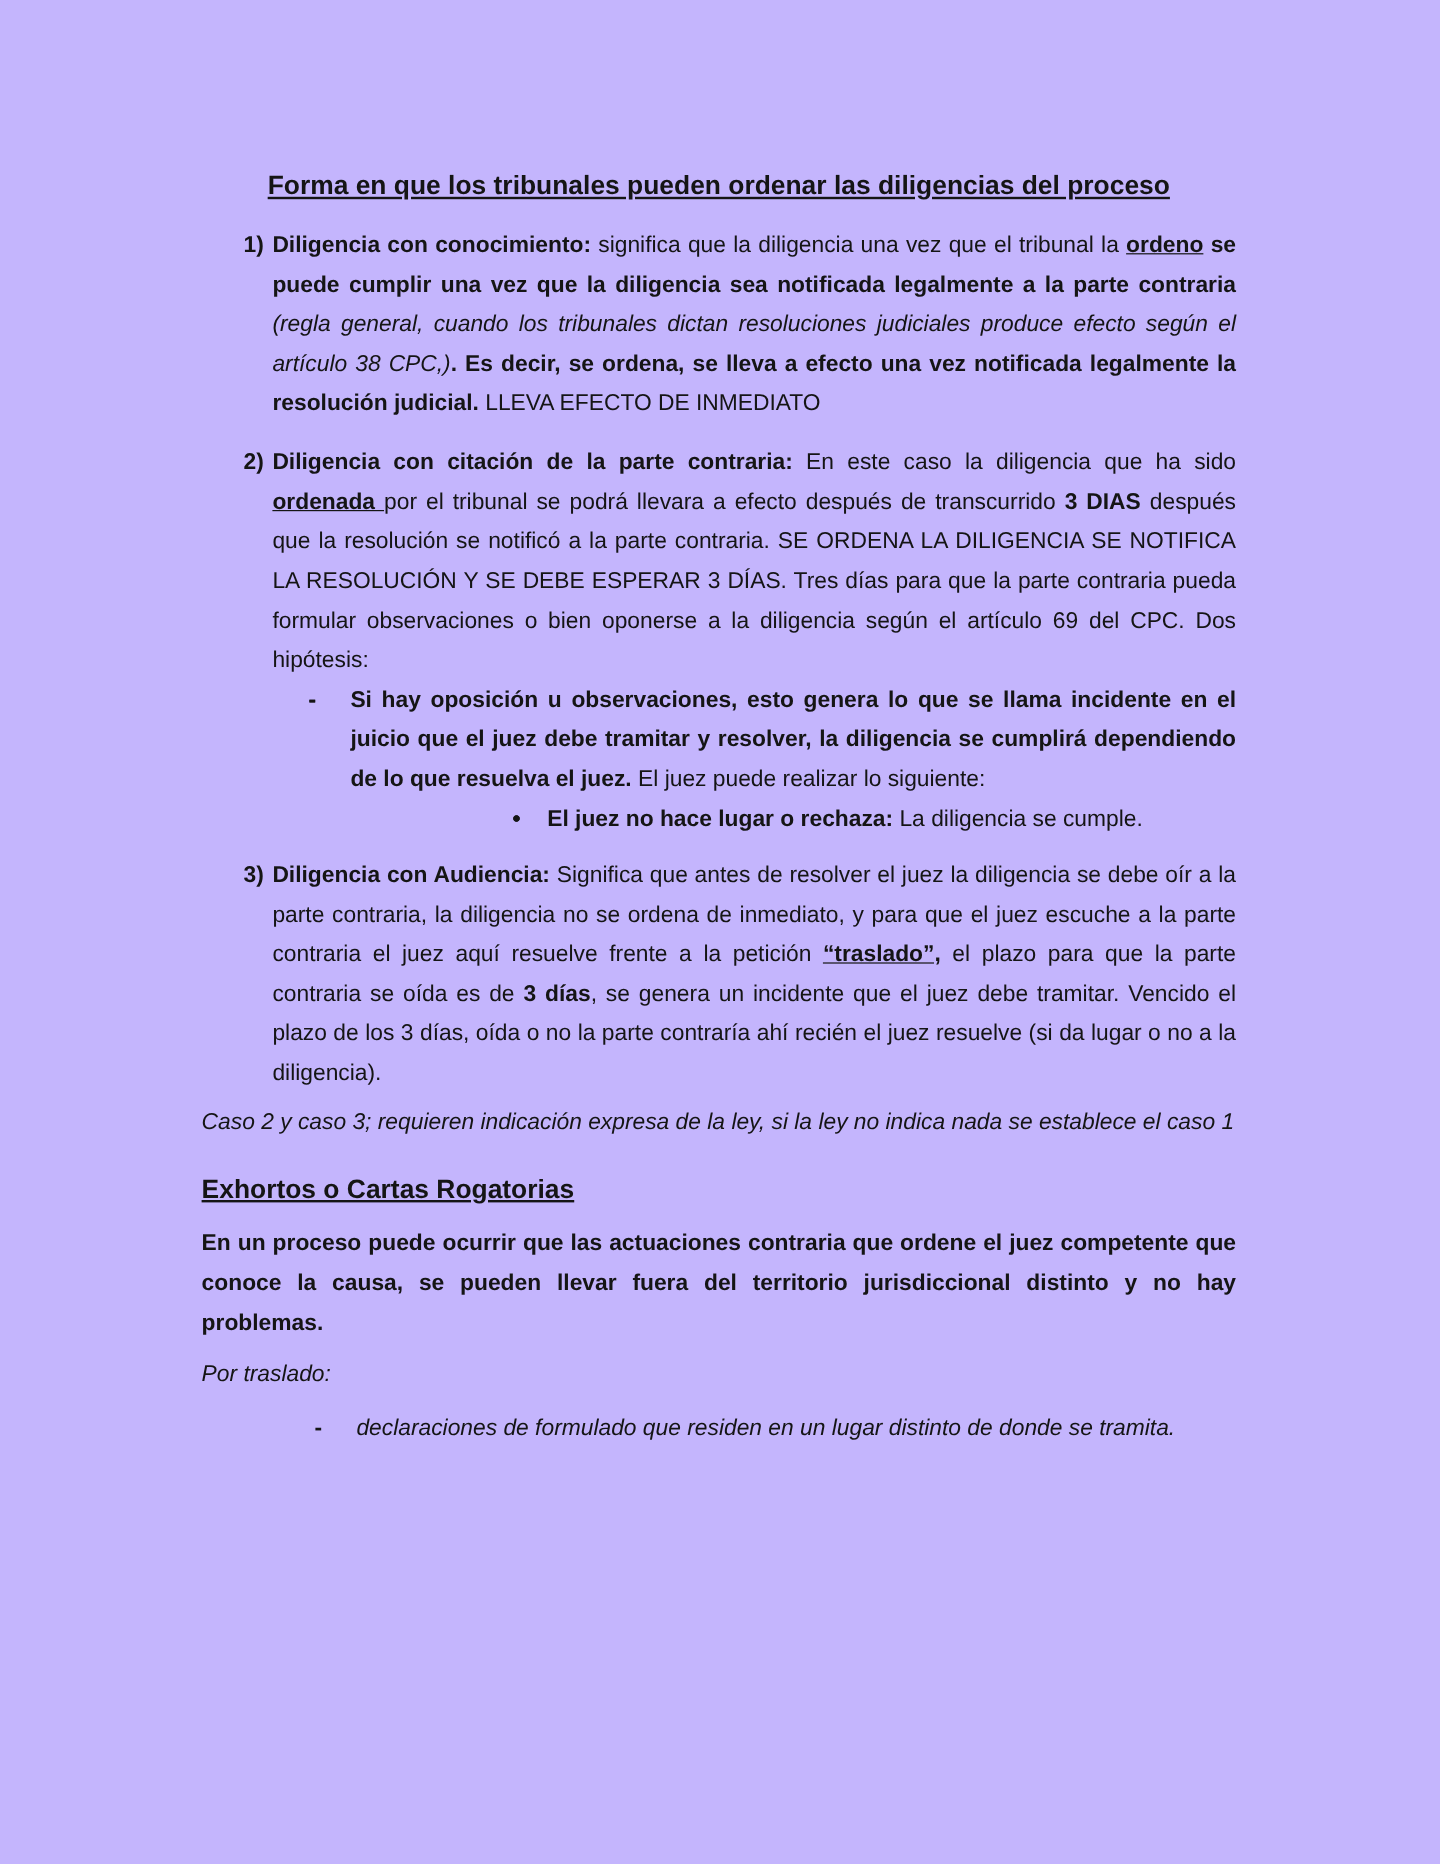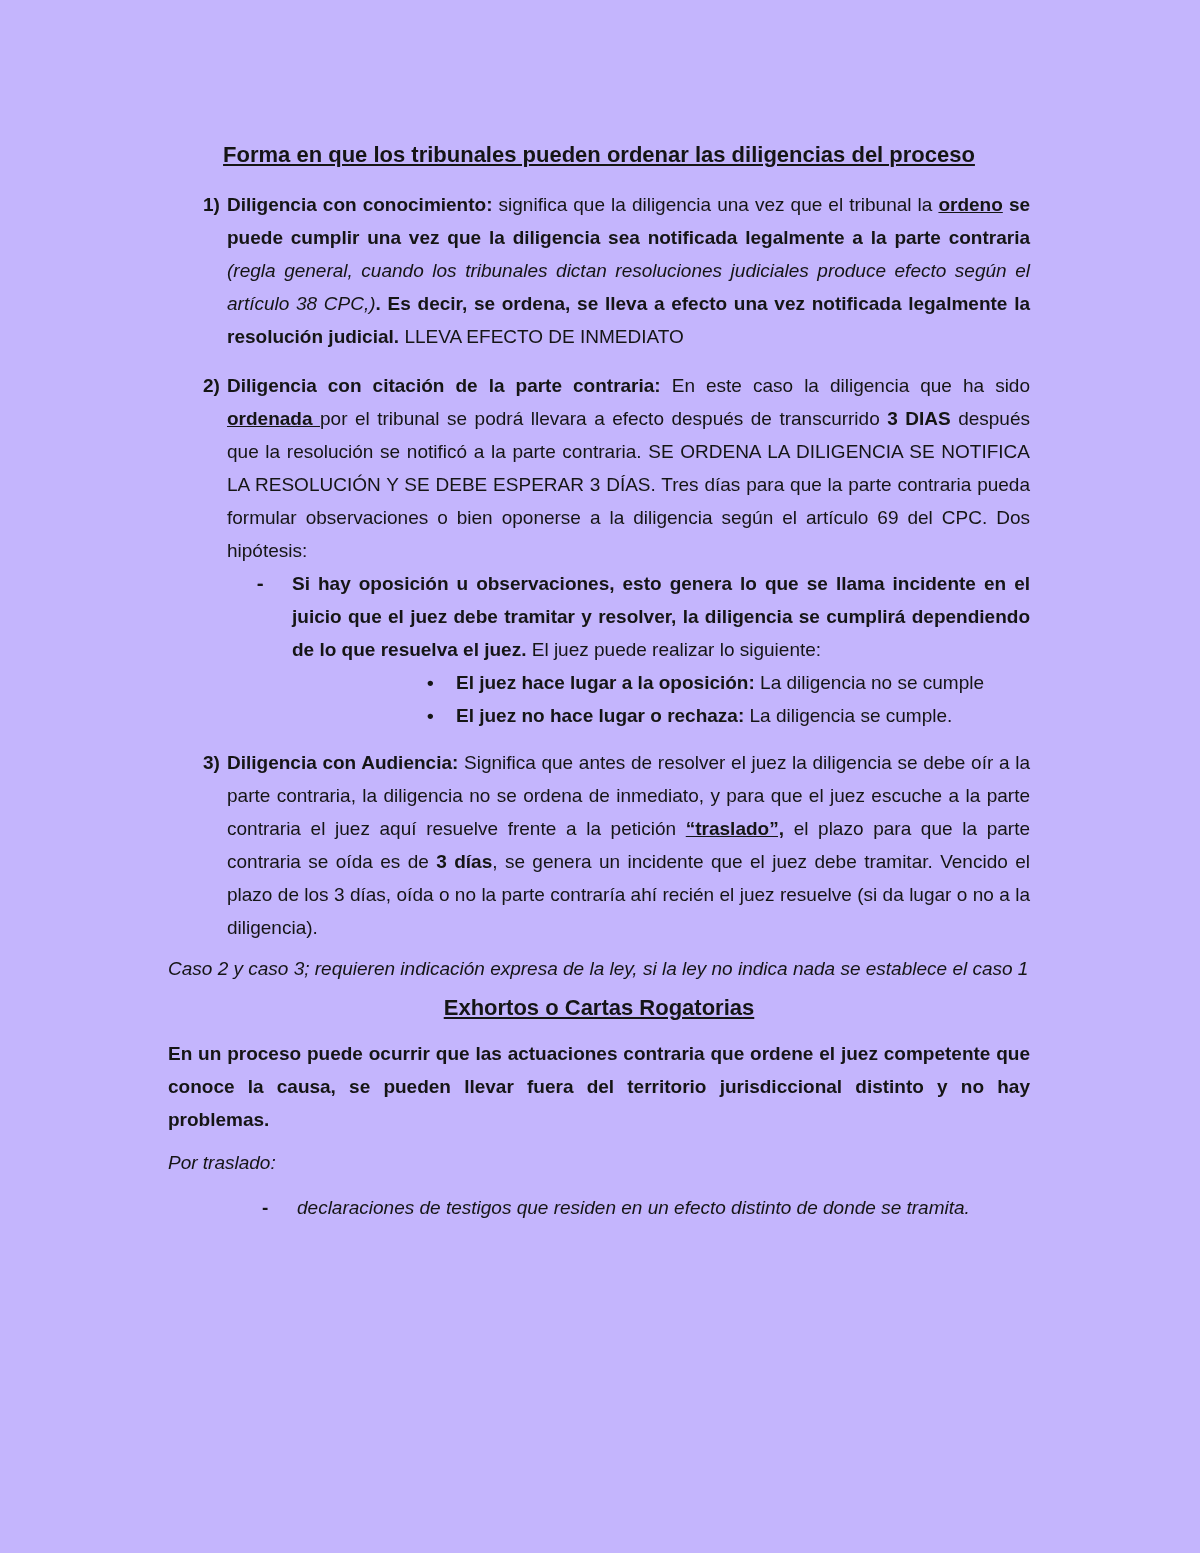--- a/index.html
+++ b/index.html
@@ -63,27 +63,27 @@
   }
   .dot-item > .marker {
     position: absolute;
     left: 259px;
     top: 0;
     font-weight: 700;
   }
   .note {
     font-style: italic;
     text-align: justify;
-    margin: 0 0 8px 0;
+    margin: 0 0 24px 0;
   }
   .h2 {
     font-size: 22px;
     font-weight: 700;
     line-height: 30px;
-    text-align: center;
+    text-align: left;
     text-decoration: underline;
     margin: 0 0 14px 0;
   }
   .para-bold {
     font-weight: 700;
     text-align: justify;
     margin: 0 0 10px 0;
   }
   .example-label {
     font-style: italic;
@@ -128,21 +128,20 @@
   <div class="bullets">
     <div class="dash-item">
       <span class="marker">-</span>
     </div>
     <div class="dash-item">
       <span class="marker">-</span>
       <div class="itext"><span class="s-b">Si hay oposición u observaciones, esto genera lo que se llama incidente en el juicio que el juez debe tramitar y resolver, la diligencia se cumplirá dependiendo de lo que resuelva el juez. </span><span> El juez puede realizar lo siguiente:</span></div>
     </div>
     <div class="dot-item">
       <span class="marker">•</span>
-      <div class="itext"><span class="s-b">El juez hace lugar a la oposición:</span><span> La diligencia no se cumple</span></div>
     </div>
     <div class="dot-item">
       <span class="marker">•</span>
       <div class="itext"><span class="s-b">El juez no hace lugar o rechaza:</span><span> La diligencia se cumple.</span></div>
     </div>
   </div>
 
   <div class="num-item mb8">
     <span class="num">3)</span>
     <div class="itext"><span class="s-b">Diligencia con Audiencia: </span><span>Significa que antes de resolver el juez la diligencia se debe oír a la parte contraria, la diligencia no se ordena de inmediato, y para que el juez escuche a la parte contraria el juez aquí resuelve frente a la petición </span><span class="s-b s-u">“traslado”,</span><span> el plazo para que la parte contraria se oída es de </span><span class="s-b">3 días</span><span>, se genera un incidente que el juez debe tramitar. Vencido el plazo de los 3 días, oída o no la parte contraría ahí recién el juez resuelve (si da lugar o no a la diligencia).</span></div>
@@ -151,16 +150,16 @@
   <div class="note"><span class="s-i">Caso 2 y caso 3; requieren indicación expresa de la ley, si la ley no indica nada se establece el caso 1</span></div>
 
   <div class="h2">Exhortos o Cartas Rogatorias</div>
 
   <div class="para-bold">En un proceso puede ocurrir que las actuaciones contraria que ordene el juez competente que conoce la causa, se pueden llevar fuera del territorio jurisdiccional distinto y no hay problemas.</div>
 
   <div class="example-label">Por traslado:</div>
 
   <div class="example-item">
     <span class="marker">-</span>
-    <div class="itext">declaraciones de testigos que residen en un efecto distinto de donde se tramita.</div>
+    <div class="itext">declaraciones de formulado que residen en un lugar distinto de donde se tramita.</div>
   </div>
 
 </div>
 
 </body></html>

